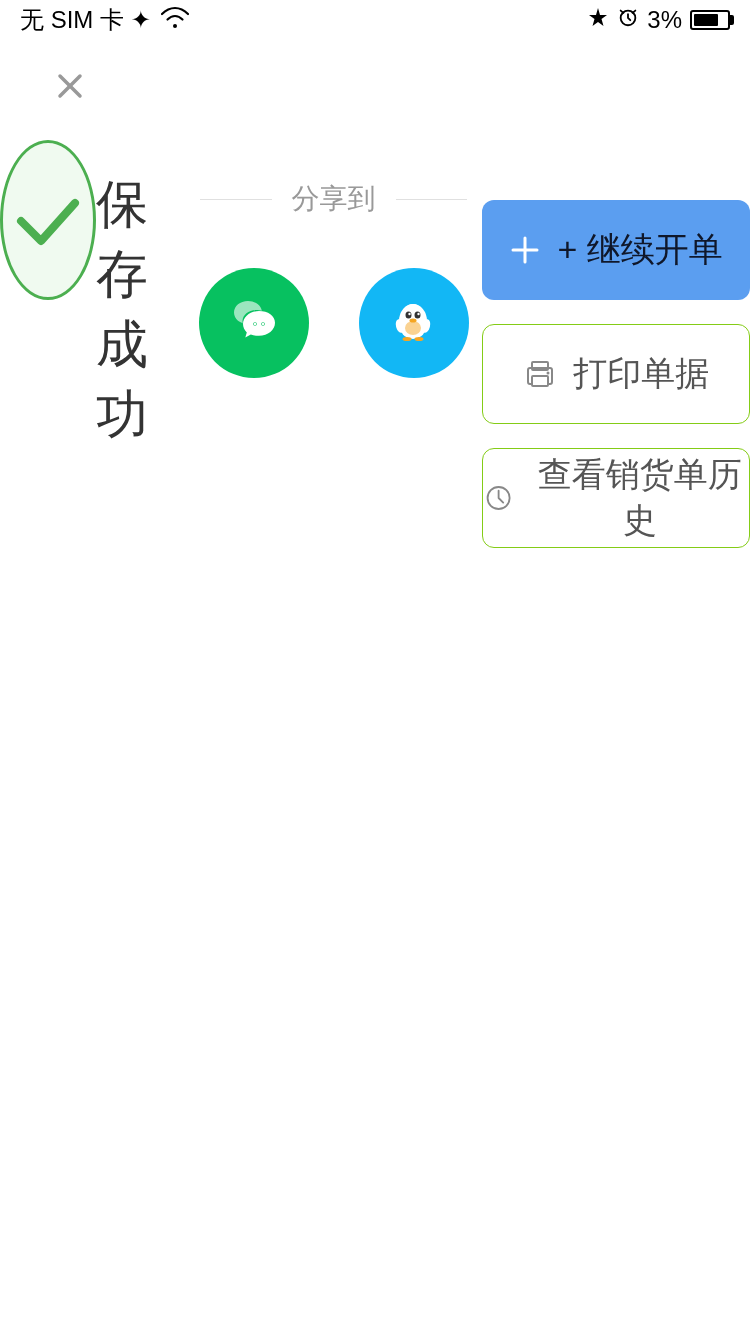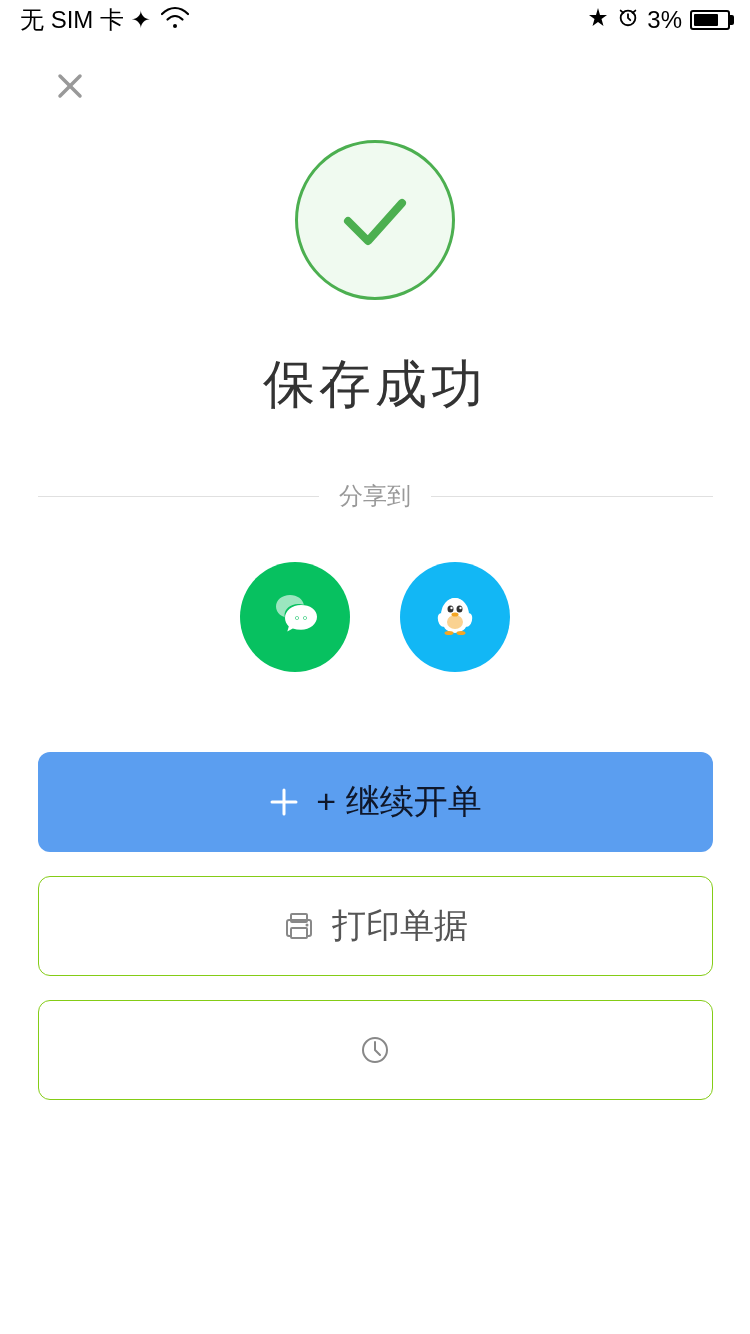--- a/index.html
+++ b/index.html
@@ -56,22 +56,22 @@
       cursor: pointer;
     }
     .close-btn svg {
       width: 36px;
       height: 36px;
     }
 
     
     .main-content {
       display: flex;
-      flex-direction: column;
-      align-items: center;
+      flex-direction: row;
+      align-items: flex-start;
       padding-top: 80px;
     }
 
     
     .success-circle {
       width: 160px;
       height: 160px;
       border-radius: 50%;
       border: 3px solid #4CAF50;
       background: #f0faf0;
@@ -106,21 +106,21 @@
       display: flex;
       align-items: center;
       gap: 20px;
     }
     .share-line {
       flex: 1;
       height: 1px;
       background: #e0e0e0;
     }
     .share-label {
-      font-size: 24px;
+      font-size: 28px;
       color: #999;
       white-space: nowrap;
     }
 
     
     .share-icons {
       display: flex;
       gap: 50px;
       margin-top: 50px;
     }
@@ -325,16 +325,17 @@
         <circle cx="25" cy="16" r="1.5" fill="#888"></circle>
       </svg>
       <span>打印单据</span>
     </button>
 
     <button class="btn-secondary">
       <svg width="34" height="34" viewBox="0 0 34 34" fill="none">
         <circle cx="17" cy="17" r="12" stroke="#888" stroke-width="2" fill="none"></circle>
         <polyline points="17,9 17,17 22,22" stroke="#888" stroke-width="2" stroke-linecap="round" stroke-linejoin="round" fill="none"></polyline>
       </svg>
+      <span>查看销货单历史</span>
     </button>
   </div>
 
 </div>
 
 </body></html>

